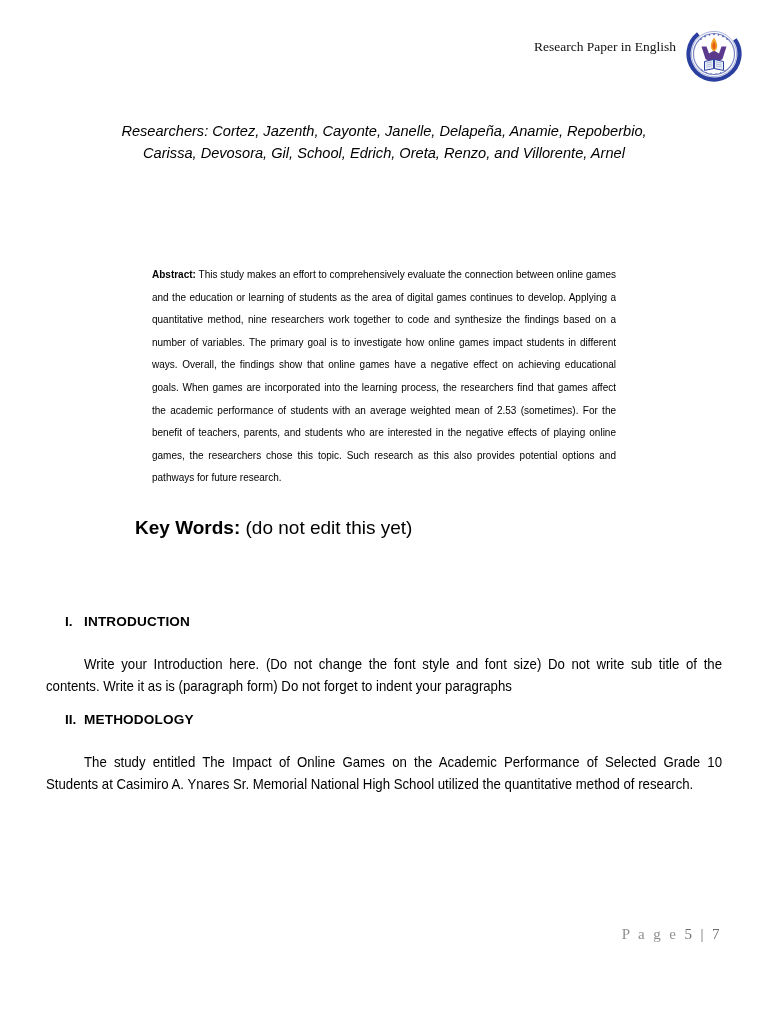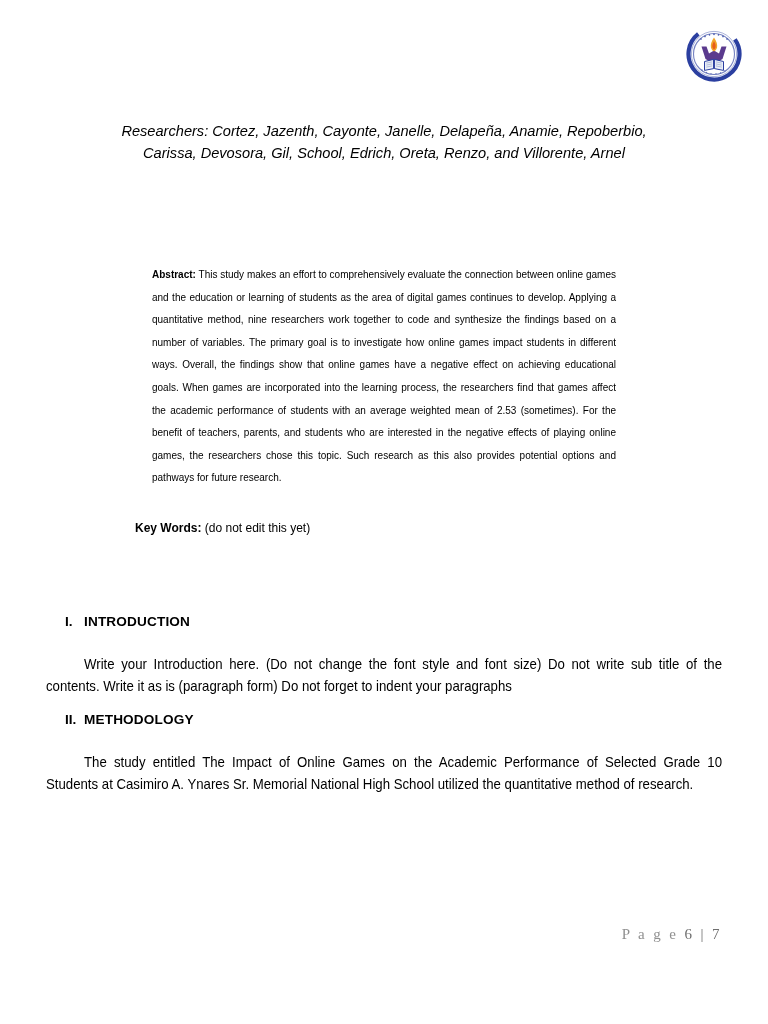--- a/index.html
+++ b/index.html
@@ -95,21 +95,21 @@
     line-height: 22.6px;
     text-align: justify;
     text-justify: inter-word;
     margin: 17px;
   }
   .abstract-label {
     font-weight: bold;
   }
   .keywords-para {
     font-family: "Liberation Sans", sans-serif;
-    font-size: 12px;
+    font-size: 19px;
     line-height: 22.6px;
     margin: 27px 0 0 0;
   }
   .kw-label { font-weight: bold; }
   .kw-value { }
 
   
   .section {
     position: absolute;
     left: 46px;
@@ -167,20 +167,21 @@
   .page-number .pn-word { color: #909090; }
   .page-number .pn-nums { color: #6f6f6f; }
 </style>
 </head>
 <body>
 
 <div class="page">
 
   <div class="header">
     <div class="header-text">
+      <span class="header-line">Research Paper in English</span>
     </div>
 
     <div class="logo-wrap">
       <svg class="logo-svg" viewBox="0 0 56 56" xmlns="http://www.w3.org/2000/svg">
 
         <circle cx="28" cy="28" r="25.5" fill="none" stroke="#2b3fa0" stroke-width="4.2" stroke-dasharray="118 42" transform="rotate(-35 28 28)"></circle>
         <circle cx="28" cy="28" r="20.5" fill="none" stroke="#2b3fa0" stroke-width="1.1" opacity="0.65"></circle>
         <circle cx="28" cy="28" r="22.6" fill="none" stroke="#2b3fa0" stroke-width="0.8" opacity="0.5"></circle>
 
         <g opacity="0.82" fill="#2b3fa0">
@@ -243,16 +244,16 @@
 
   <div class="section section-method">
     <div class="section-heading">
       <span class="sec-num">II.</span>
       <span class="sec-title">METHODOLOGY</span>
     </div>
     <p class="section-body">The study entitled The Impact of Online Games on the Academic Performance of Selected Grade 10 Students at Casimiro A. Ynares Sr. Memorial National High School utilized the quantitative method of research.</p>
   </div>
 
   <div class="footer">
-    <span class="page-number"><span class="pn-word">P a g e </span><span class="pn-nums">6 | 7</span></span>
+    <span class="page-number"><span class="pn-word">P a g e </span><span class="pn-nums">5 | 7</span></span>
   </div>
 
 </div>
 
 </body></html>

